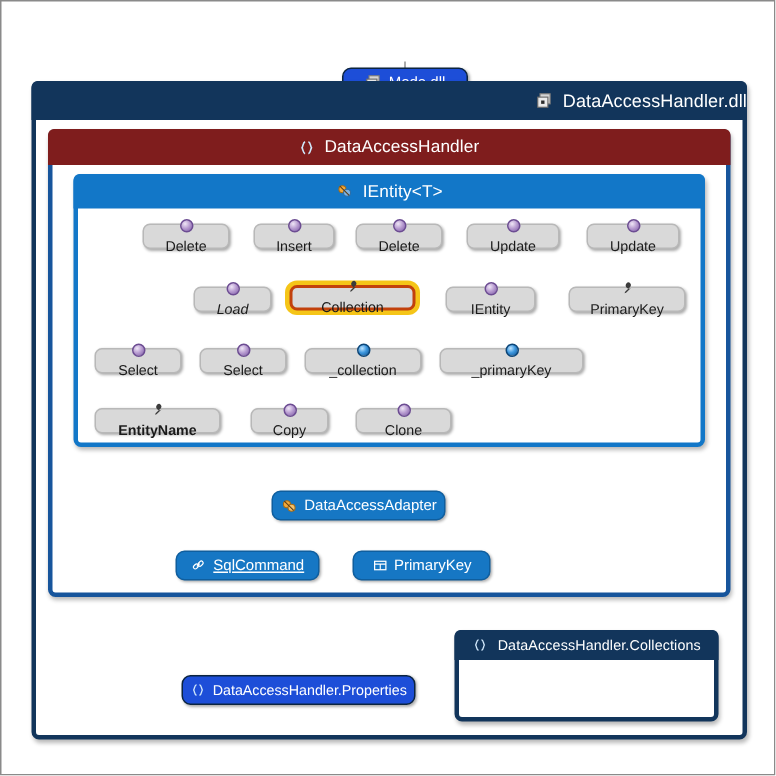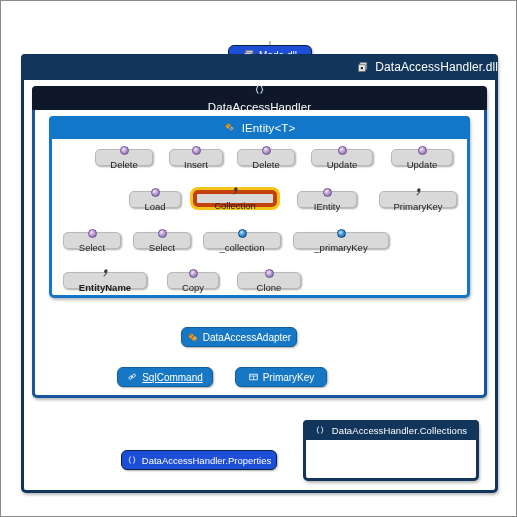--- a/index.html
+++ b/index.html
@@ -22,35 +22,35 @@
   .c-iface{left:48px;top:115px;width:421px;height:182px;
            background:#ffffff;border:3px solid #1277c8;}
   .c-collections{left:302px;top:419px;width:176px;height:61px;
                  background:#ffffff;border:3px solid #12355b;}
 
   .chead{position:absolute;left:0;top:0;right:0;
          display:flex;align-items:center;justify-content:center;gap:6px;
          color:#ffffff;font-size:11.5px;letter-spacing:.1px;}
   .c-dll>.chead{height:26px;background:#12355b;top:-3px;left:-3px;right:-3px;
                 border-radius:4px 4px 0 0;font-size:12px;justify-content:flex-end;}
-  .c-ns>.chead{height:24px;background:#0f172a;top:-3px;left:-3px;right:-3px;
-               border-radius:4px 4px 0 0;flex-direction:column;}
+  .c-ns>.chead{height:24px;background:#7f1d1d;top:-3px;left:-3px;right:-3px;
+               border-radius:4px 4px 0 0;}
   .c-iface>.chead{height:23px;background:#1277c8;top:-3px;left:-3px;right:-3px;
                   border-radius:4px 4px 0 0;}
   .c-collections>.chead{height:20px;background:#12355b;top:-3px;left:-3px;right:-3px;
                         border-radius:4px 4px 0 0;font-size:9.5px;}
 
   
   .node{position:absolute;box-sizing:border-box;display:flex;align-items:center;
         justify-content:center;gap:4px;border-radius:5px;white-space:nowrap;
         box-shadow:1px 1px 2px rgba(0,0,0,.33);}
 
   .n-member{height:17px;background:#d9d9d9;border:1px solid #b8b8b8;
             color:#1b1b1b;font-size:9.5px;padding:0 6px;flex-direction:column;}
-  .n-member.hl{background:#d9d9d9;border:4px solid #c2410c;
+  .n-member.hl{background:#d9d9d9;border:2px solid #c2410c;
                box-shadow:0 0 0 3px #f5c518,1px 1px 2px rgba(0,0,0,.33);}
 
   .n-blue{height:20px;background:#1677c4;border:1px solid #0f5e9e;
           color:#ffffff;font-size:10px;padding:0 9px;border-radius:6px;}
   .n-navy{height:20px;background:#1d4ed8;border:1px solid #0b2440;
           color:#ffffff;font-size:10px;padding:0 24px;border-radius:6px;margin-top:28px;}
   .n-navy.small{font-size:9.5px;}
 
   
   .ico{display:inline-block;flex:0 0 auto;line-height:0;}
@@ -188,21 +188,21 @@
         <span>Delete</span>
       </div>
       <div class="node n-member" style="left: 310px; top: 148px; width: 62px;">
         <span class="ico ico-method"></span>
         <span>Update</span>
       </div>
       <div class="node n-member" style="left: 390px; top: 148px; width: 62px;">
         <span class="ico ico-method"></span>
         <span>Update</span>
       </div>
-      <div class="node n-member" style="left: 128px; top: 190px; width: 52px;">
+      <div class="node n-member" style="left: 128px; top: 190px; width: 52px; font-style: italic;">
         <span class="ico ico-method"></span>
         <span>Load</span>
       </div>
       <div class="node n-member hl" style="left: 192px; top: 189px; width: 84px;">
         <span class="ico ico-prop"><svg viewBox="0 0 16 16" width="10" height="10">
             <path d="M10.5 2 a3.4 3.4 0 1 0 2 5.6 L7 13 l-1.6 .6 l.6 -1.6 L11.6 6.6 A3.4 3.4 0 0 0 10.5 2 z" fill="#3b3b3b"></path>
           </svg></span>
         <span>Collection</span>
       </div>
       <div class="node n-member" style="left: 296px; top: 190px; width: 60px;">

